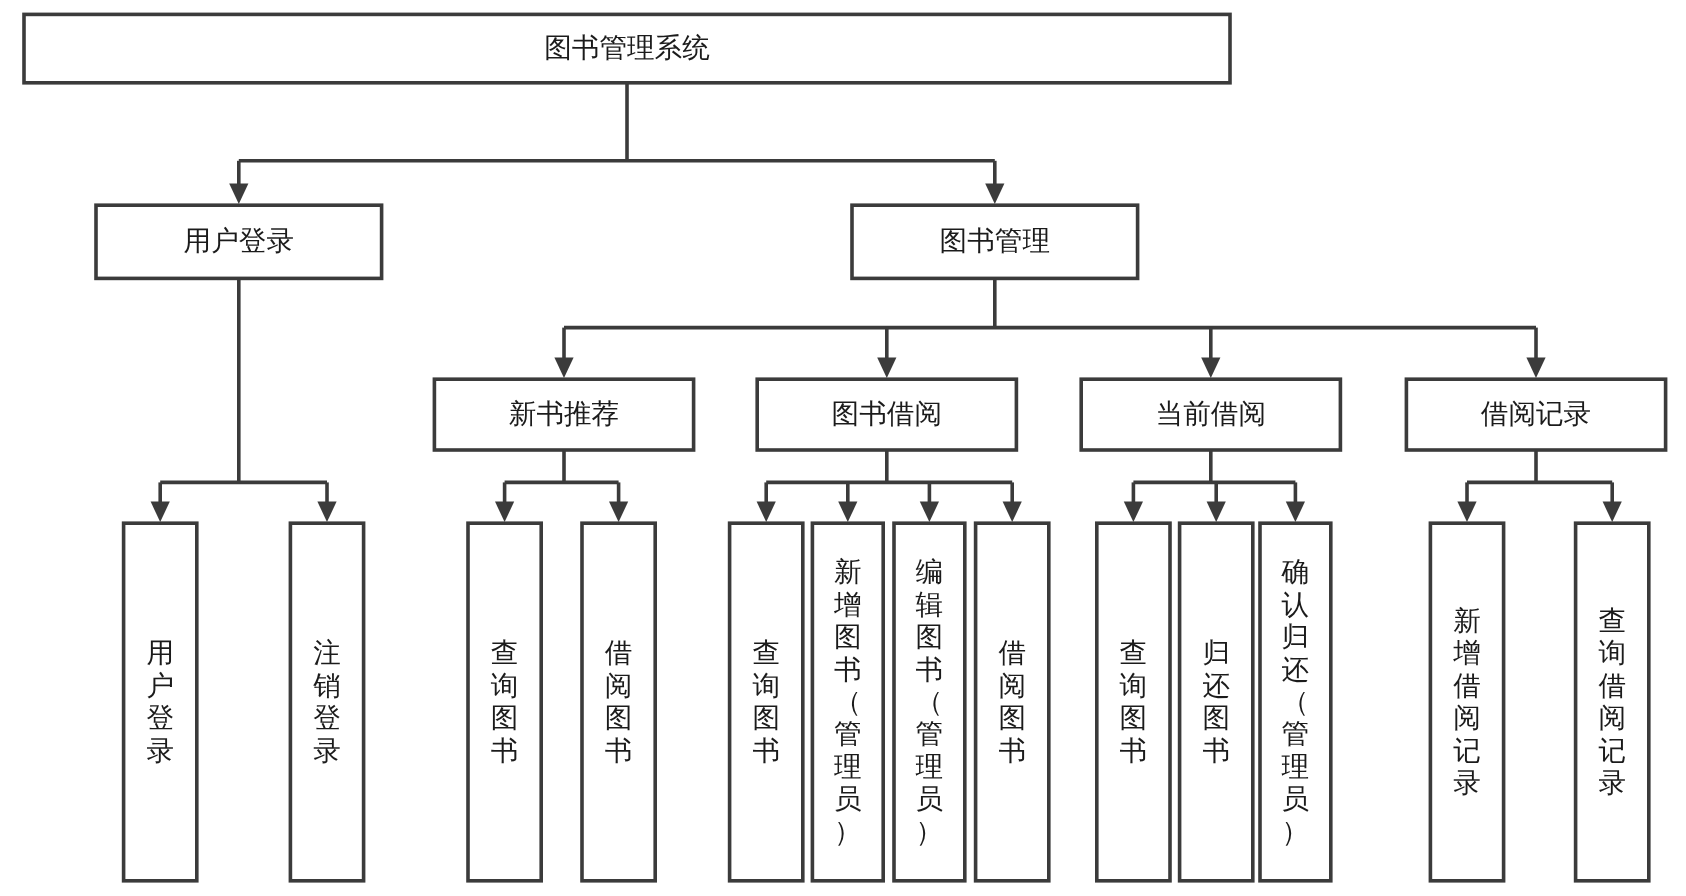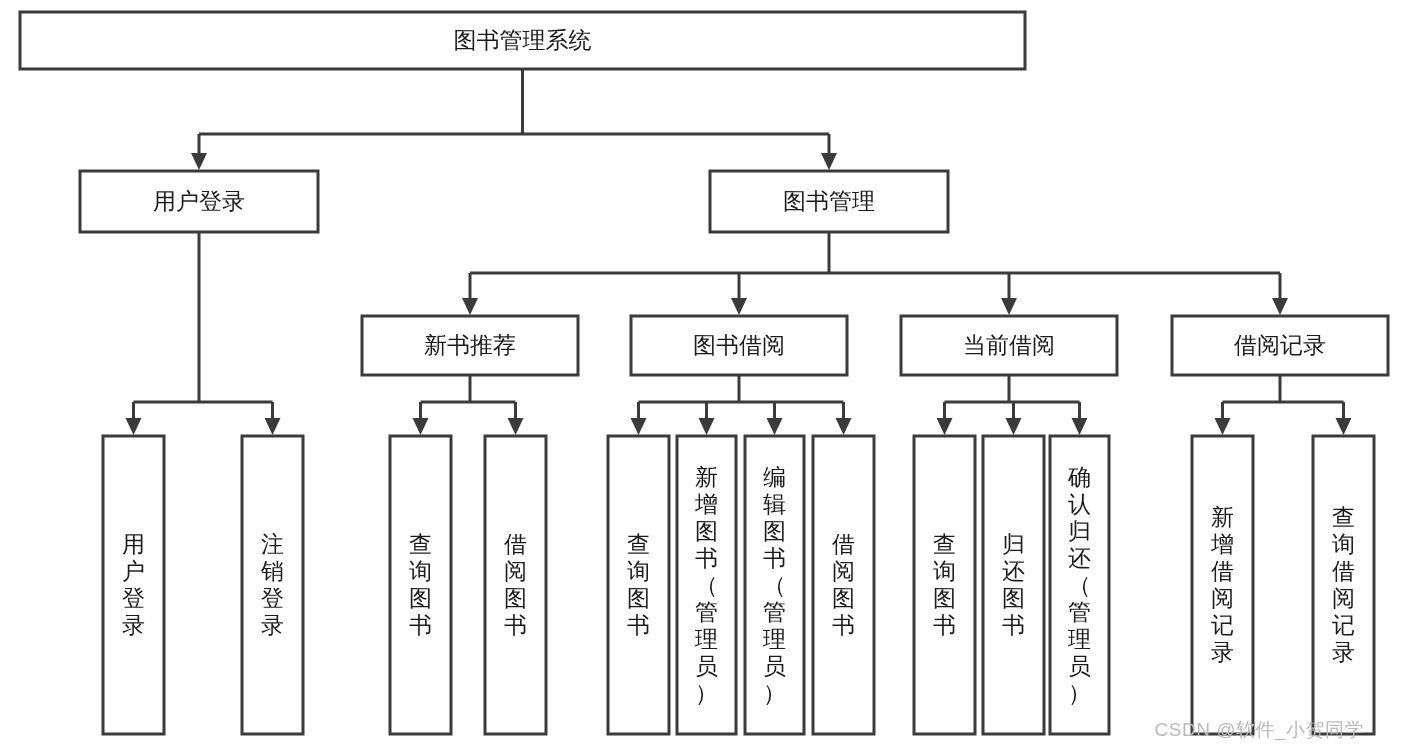--- a/index.html
+++ b/index.html
@@ -201,14 +201,13 @@
         <g>
           <rect x="1192" y="436" width="61" height="298" class="node-rect"></rect>
           <text x="1222.5" y="525.06" class="node-label-v"><tspan x="1222.5" dy="0">新</tspan><tspan x="1222.5" dy="27">增</tspan><tspan x="1222.5" dy="27">借</tspan><tspan x="1222.5" dy="27">阅</tspan><tspan x="1222.5" dy="27">记</tspan><tspan x="1222.5" dy="27">录</tspan></text>
         </g>
         <g>
           <rect x="1313" y="436" width="61" height="298" class="node-rect"></rect>
           <text x="1343.5" y="525.06" class="node-label-v"><tspan x="1343.5" dy="0">查</tspan><tspan x="1343.5" dy="27">询</tspan><tspan x="1343.5" dy="27">借</tspan><tspan x="1343.5" dy="27">阅</tspan><tspan x="1343.5" dy="27">记</tspan><tspan x="1343.5" dy="27">录</tspan></text>
         </g>
       </g>
   </svg>
-  <div class="watermark">CSDN @软件_小贺同学</div>
 </div>
 
 </body></html>

